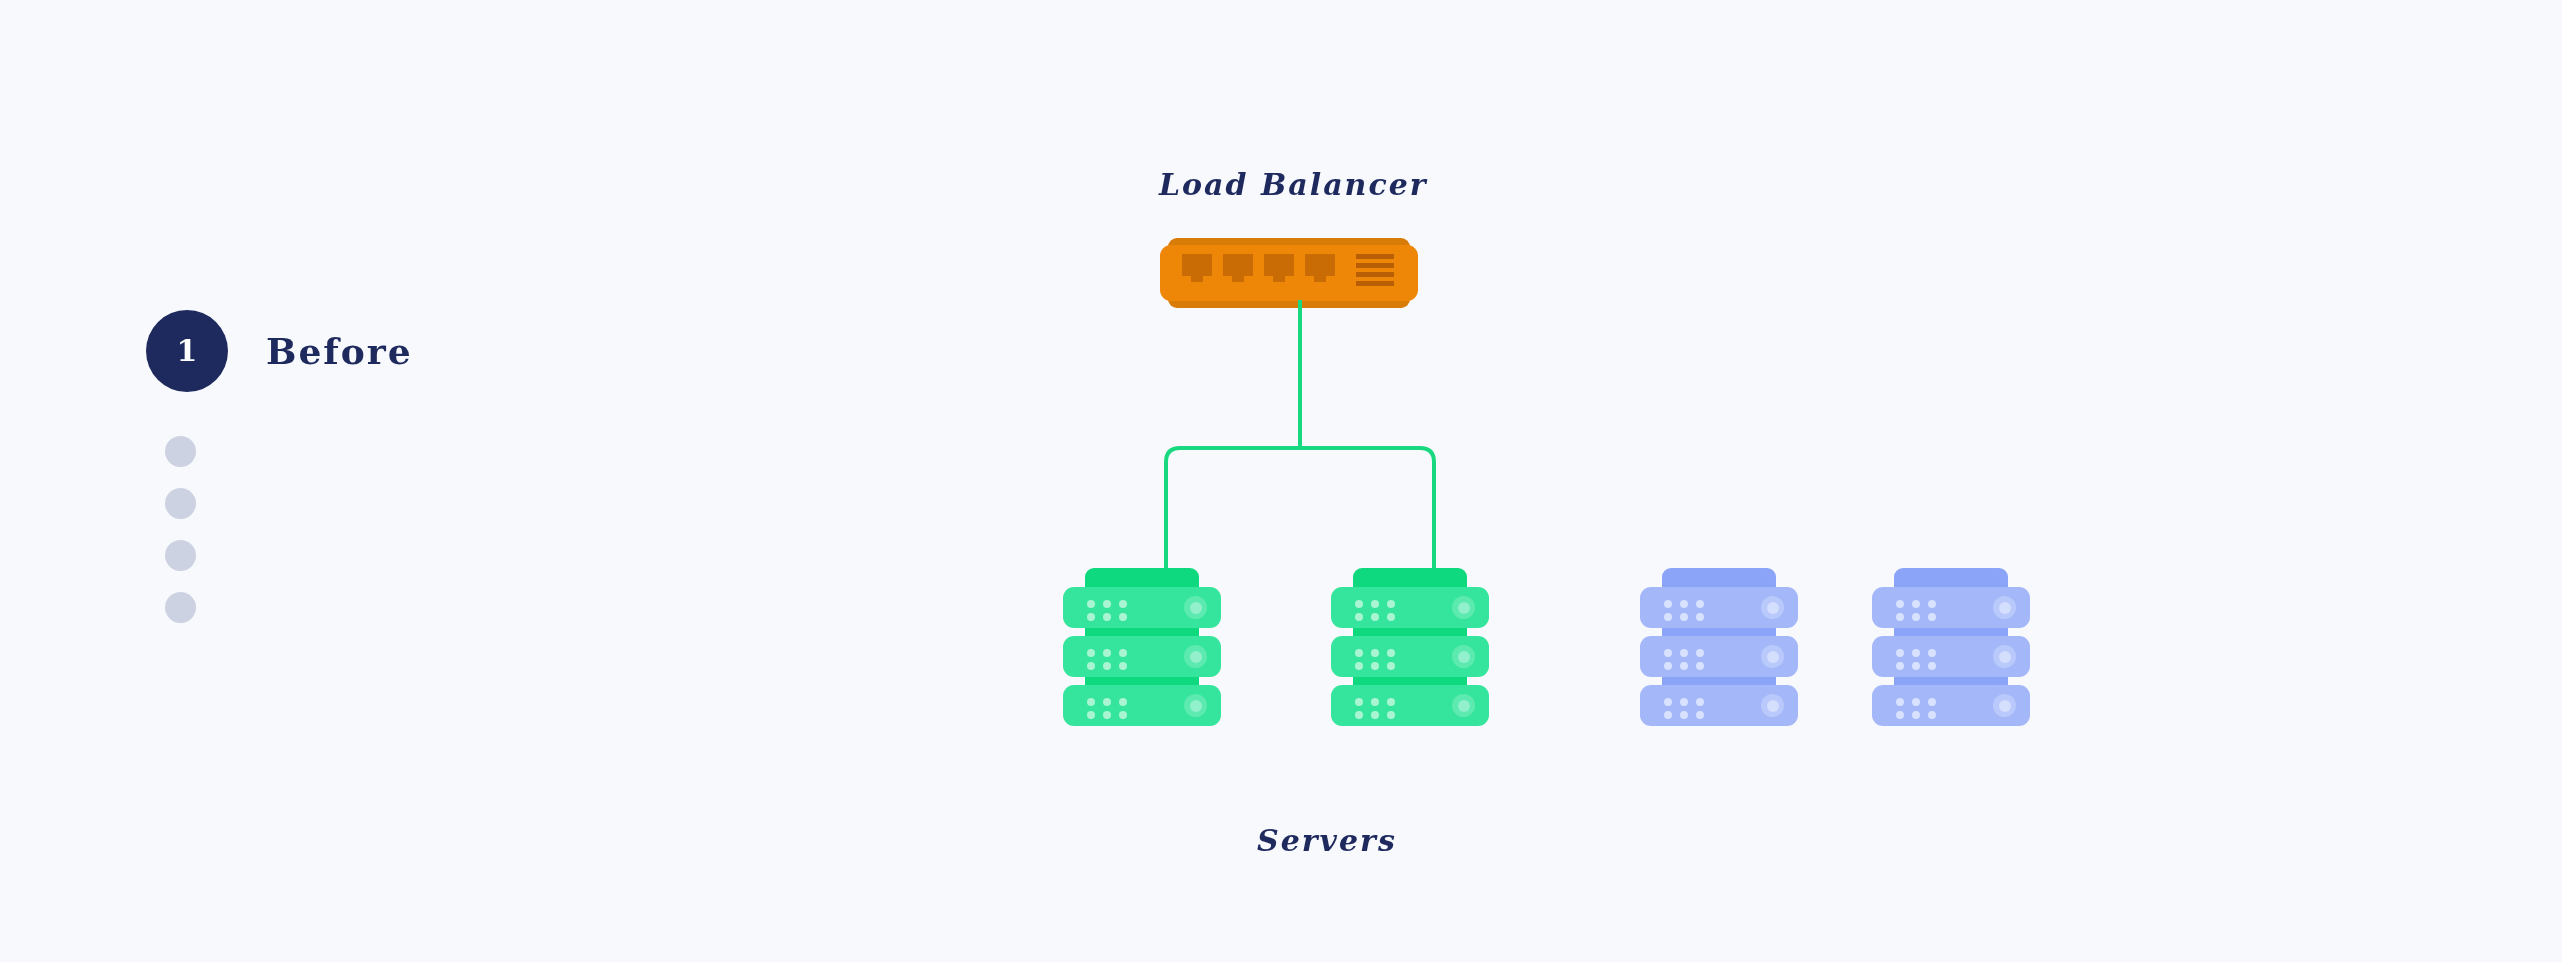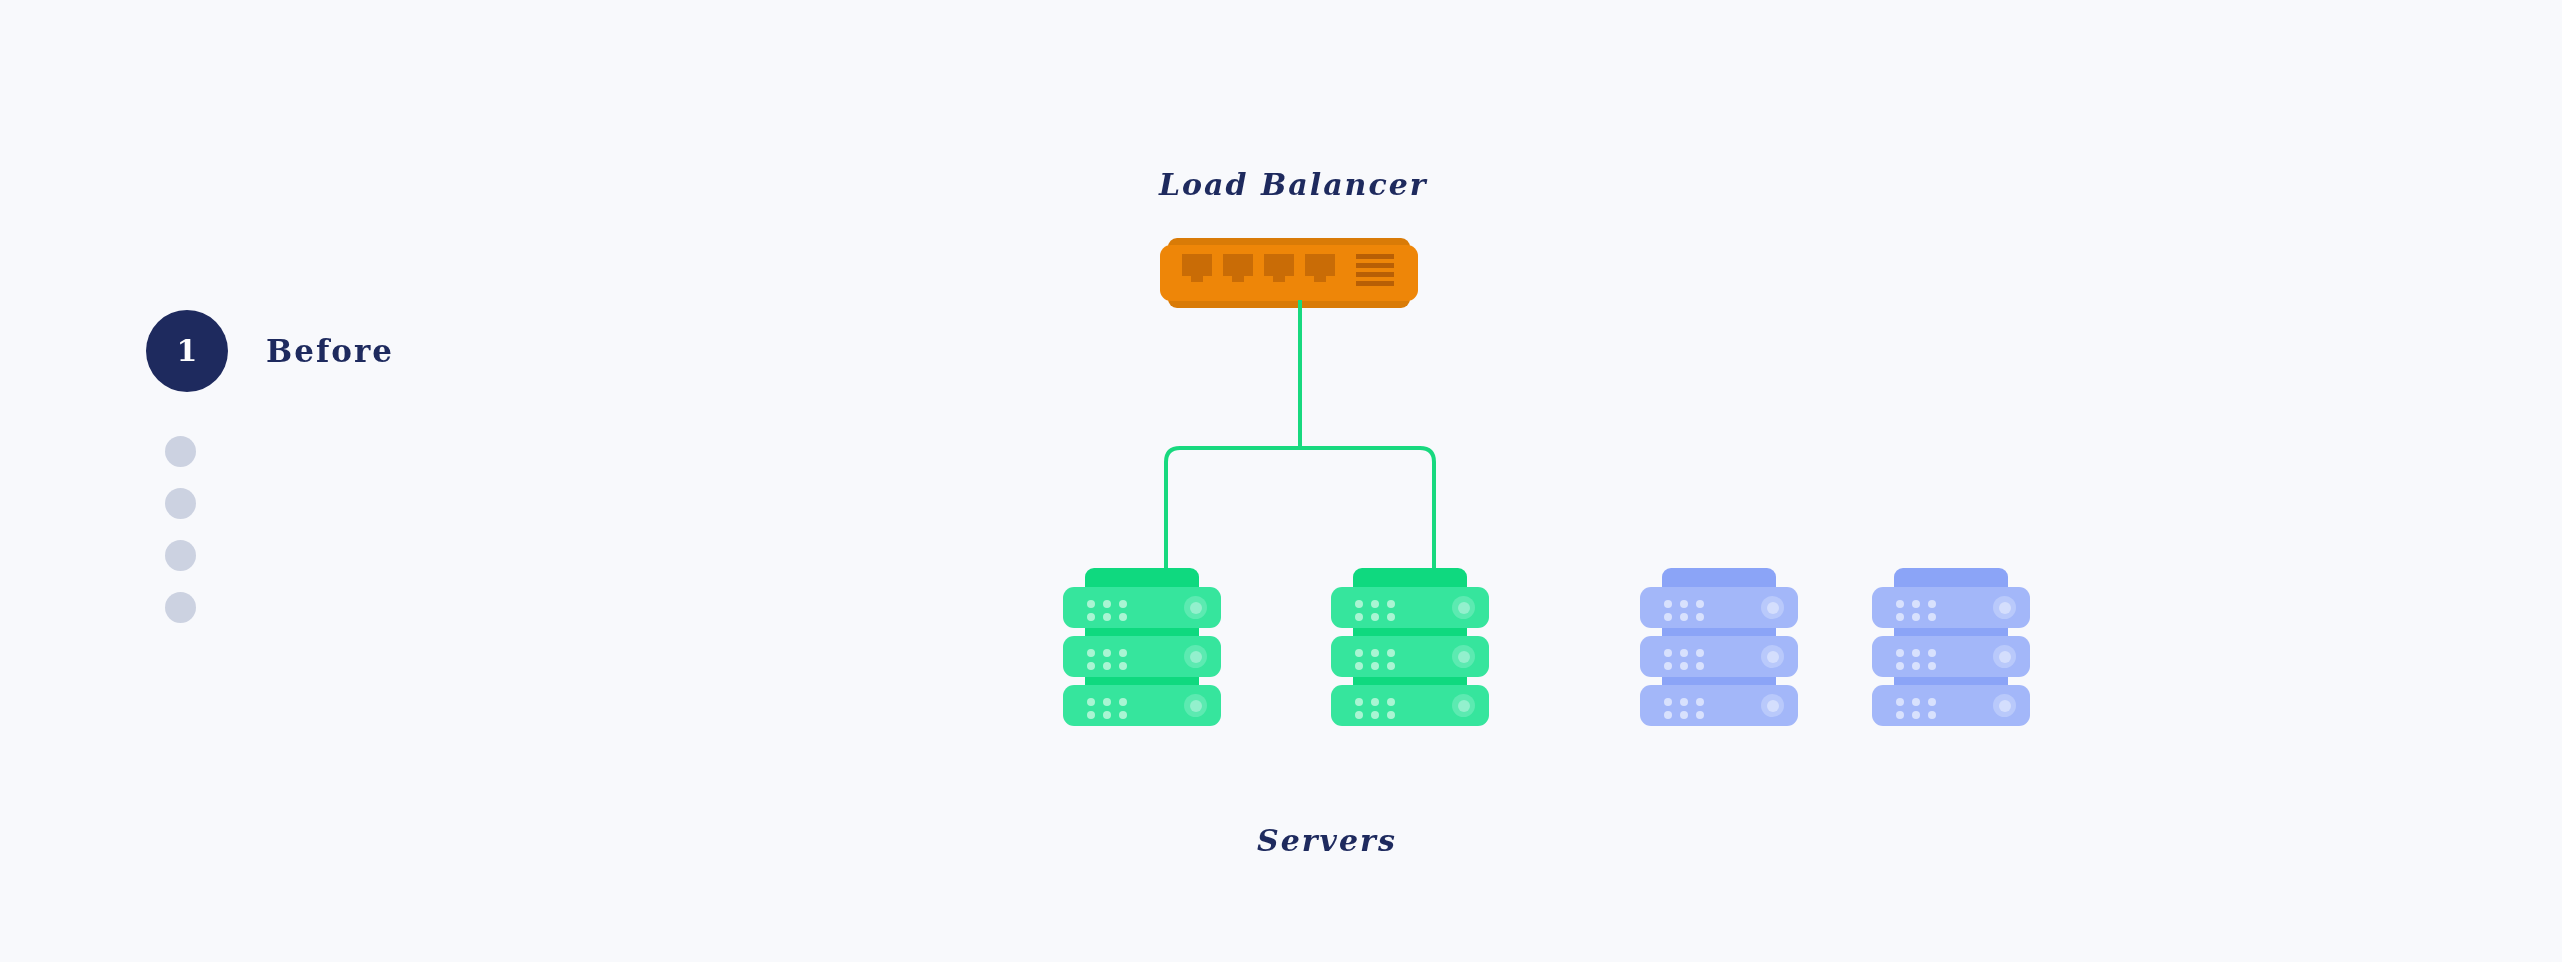--- a/index.html
+++ b/index.html
@@ -39,21 +39,21 @@
     align-items: center;
     justify-content: center;
     font-family: "DejaVu Serif", serif;
     font-size: 30px;
     font-weight: bold;
     flex: 0 0 auto;
     line-height: 1;
   }
   .step-label {
     font-family: "DejaVu Serif", serif;
-    font-size: 31px;
+    font-size: 36px;
     font-weight: bold;
     color: #1e2a5e;
     letter-spacing: 2px;
     white-space: nowrap;
   }
   .step-dots {
     margin-top: 44px;
     margin-left: 19px;
     display: flex;
     flex-direction: column;

